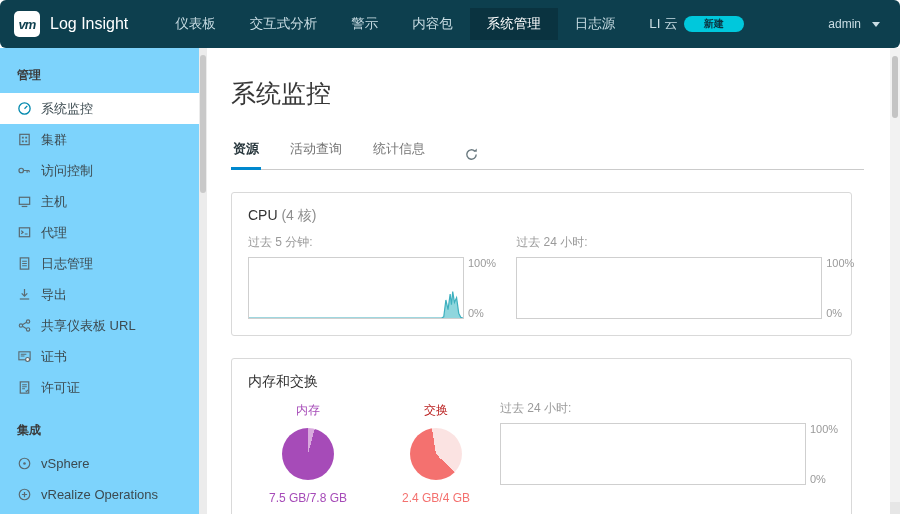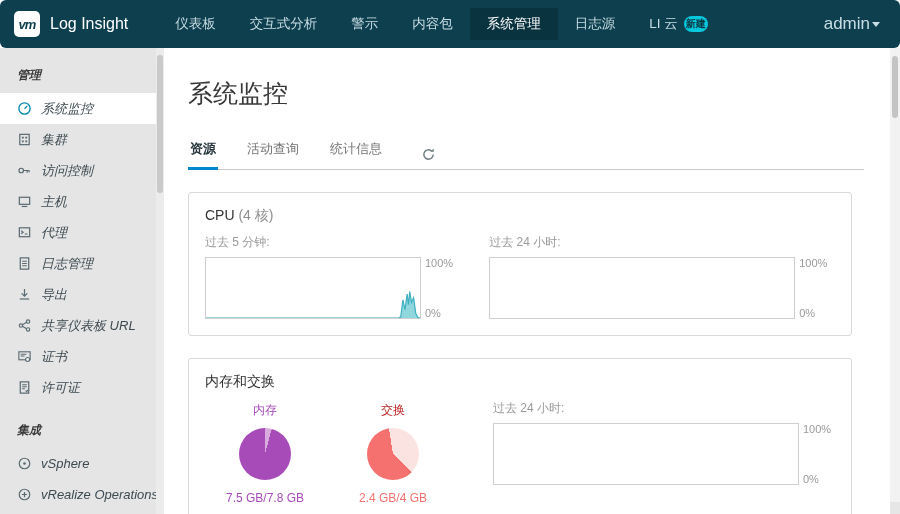--- a/index.html
+++ b/index.html
@@ -8,29 +8,29 @@
 
   
   .header { height: 48px; background: #0d3f4e; display: flex; align-items: center; color: #c9dde4; border-radius: 6px; }
   .logo { width: 26px; height: 26px; background: #fff; border-radius: 5px; margin: 0 10px 0 14px;
           display: flex; align-items: center; justify-content: center; font-weight: bold;
           font-style: italic; color: #0d3f4e; font-size: 13px; letter-spacing: -1px; flex-shrink: 0; }
   .product { color: #fff; font-size: 16px; margin-right: 30px; white-space: nowrap; }
   .nav { display: flex; height: 32px; }
   .nav-item { padding: 0 17px; font-size: 13.5px; cursor: pointer; display: flex; align-items: center; gap: 6px; white-space: nowrap; }
   .nav-item.active { background: #0a3340; color: #fff; }
-  .badge { background: #00c8dc; color: #0a3340; font-size: 10px; padding: 1px 2px; border-radius: 8px; font-weight: bold; }
-  .user { margin-left: auto; margin-right: 20px; display: flex; align-items: center; gap: 2px; font-size: 17px; cursor: pointer; }
+  .badge { background: #00c8dc; color: #0a3340; font-size: 10px; padding: 1px 20px; border-radius: 8px; font-weight: bold; }
+  .user { margin-left: auto; margin-right: 20px; display: flex; align-items: center; gap: 11px; font-size: 12px; cursor: pointer; }
   .caret { width: 0; height: 0; border-left: 4px solid transparent; border-right: 4px solid transparent; border-top: 5px solid #c9dde4; }
 
   
   .layout { display: flex; height: 466px; }
 
   
-  .sidebar { width: 164px; background: #e5e5e5; position: relative; flex-shrink: 0; overflow: hidden; font-style: italic; }
+  .sidebar { width: 207px; background: #7dd3fc; position: relative; flex-shrink: 0; overflow: hidden; }
   .sb-scroll { position: absolute; right: 0; top: 0; width: 8px; height: 100%; background: #ececec; }
   .sb-thumb { position: absolute; top: 7px; left: 1px; width: 6px; height: 138px; background: #c9c9c9; border-radius: 3px; }
   .section-title { font-size: 12px; font-weight: bold; color: #3a3a3a; padding: 19px 0 9px 17px; }
   .side-item { height: 31px; display: flex; align-items: center; gap: 9px; padding-left: 17px;
                font-size: 13px; color: #3c4a50; cursor: pointer; width: 199px; }
   .side-item.active { background: #fff; }
   .side-item.active .s-ico { color: #0088ad; }
   .s-ico { width: 15px; height: 15px; color: #5a6b72; flex-shrink: 0; }
   .s-ico svg { width: 15px; height: 15px; display: block; }
 
@@ -46,21 +46,21 @@
   .card-title { font-size: 14px; color: #333; }
   .muted { color: #8e8e8e; font-weight: normal; }
   .chart-row { display: flex; margin-top: 9px; align-items: flex-start; }
   .chart-label { font-size: 12px; color: #9a9a9a; margin-bottom: 6px; }
   .chart-wrap { display: flex; }
   .chart-box { border: 1px solid #cfcfcf; background: #fff; height: 62px; position: relative; overflow: hidden; }
   .chart-box svg { position: absolute; inset: 0; width: 100%; height: 100%; }
   .w-cpu5 { width: 216px; }
   .w-cpu24 { width: 306px; }
   .axis { display: flex; flex-direction: column; justify-content: space-between; font-size: 11px; color: #9a9a9a; margin-left: 4px; height: 62px; }
-  .gap24 { margin-left: 36px; }
+  .gap24 { margin-left: 20px; }
 
   .pies { width: 252px; display: flex; gap: 40px; padding-left: 16px; margin-top: 2px; }
   .pie-group { display: flex; flex-direction: column; align-items: center; width: 88px; }
   .pie-label { font-size: 12px; margin-bottom: 9px; }
   .pie { width: 52px; height: 52px; border-radius: 50%; }
   .pie-value { font-size: 12px; margin-top: 11px; white-space: nowrap; }
 
   
   .scrollbar { position: absolute; right: 0; top: 48px; width: 10px; height: 466px; background: #f2f2f2; }
   .scrollbar .thumb { position: absolute; top: 8px; left: 2px; width: 6px; height: 62px; background: #c4c4c4; border-radius: 3px; }

